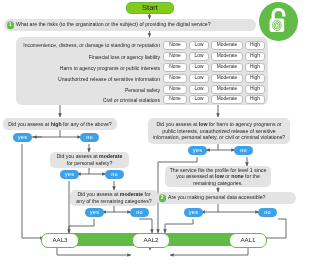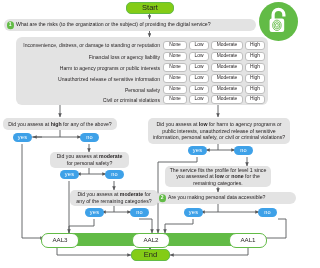--- a/index.html
+++ b/index.html
@@ -250,17 +250,14 @@
     <span>Are you making personal data accessible?</span>
   </div>
   <div class="node pill" style="left:184px;top:208px;width:19px;height:9px;">yes</div>
   <div class="node pill" style="left:258px;top:208px;width:19px;height:9px;">no</div>
 
   <div class="aalbar" style="left:44px;top:233px;width:218px;height:13px;"></div>
   <div class="aalpill" style="left:41px;top:233px;width:36px;height:13px;">AAL3</div>
   <div class="aalpill" style="left:132px;top:233px;width:36px;height:13px;">AAL2</div>
   <div class="aalpill" style="left:229px;top:233px;width:36px;height:13px;">AAL1</div>
 
-  <div class="node terminal" style="left:131px;top:249px;width:39px;height:12px;">
-    <span>End</span>
-  </div>
 
 </div>
 
 </body></html>

